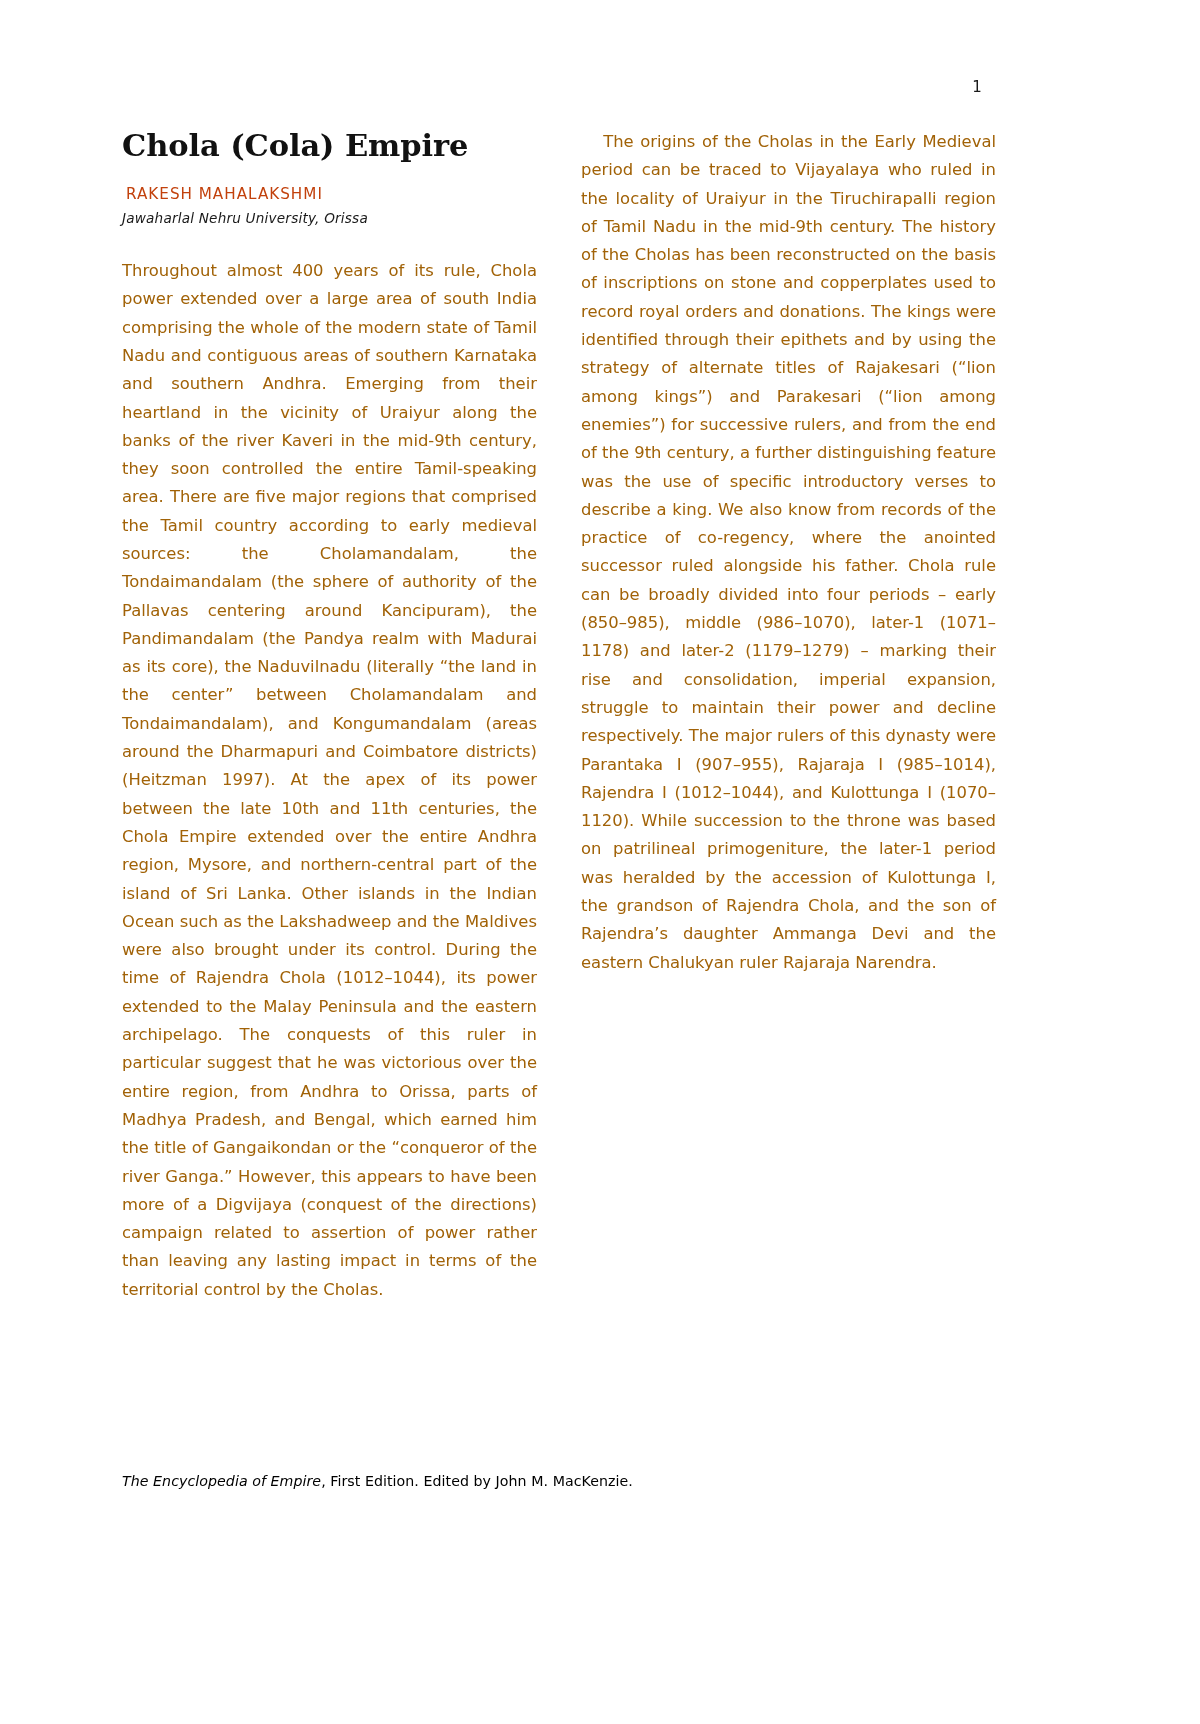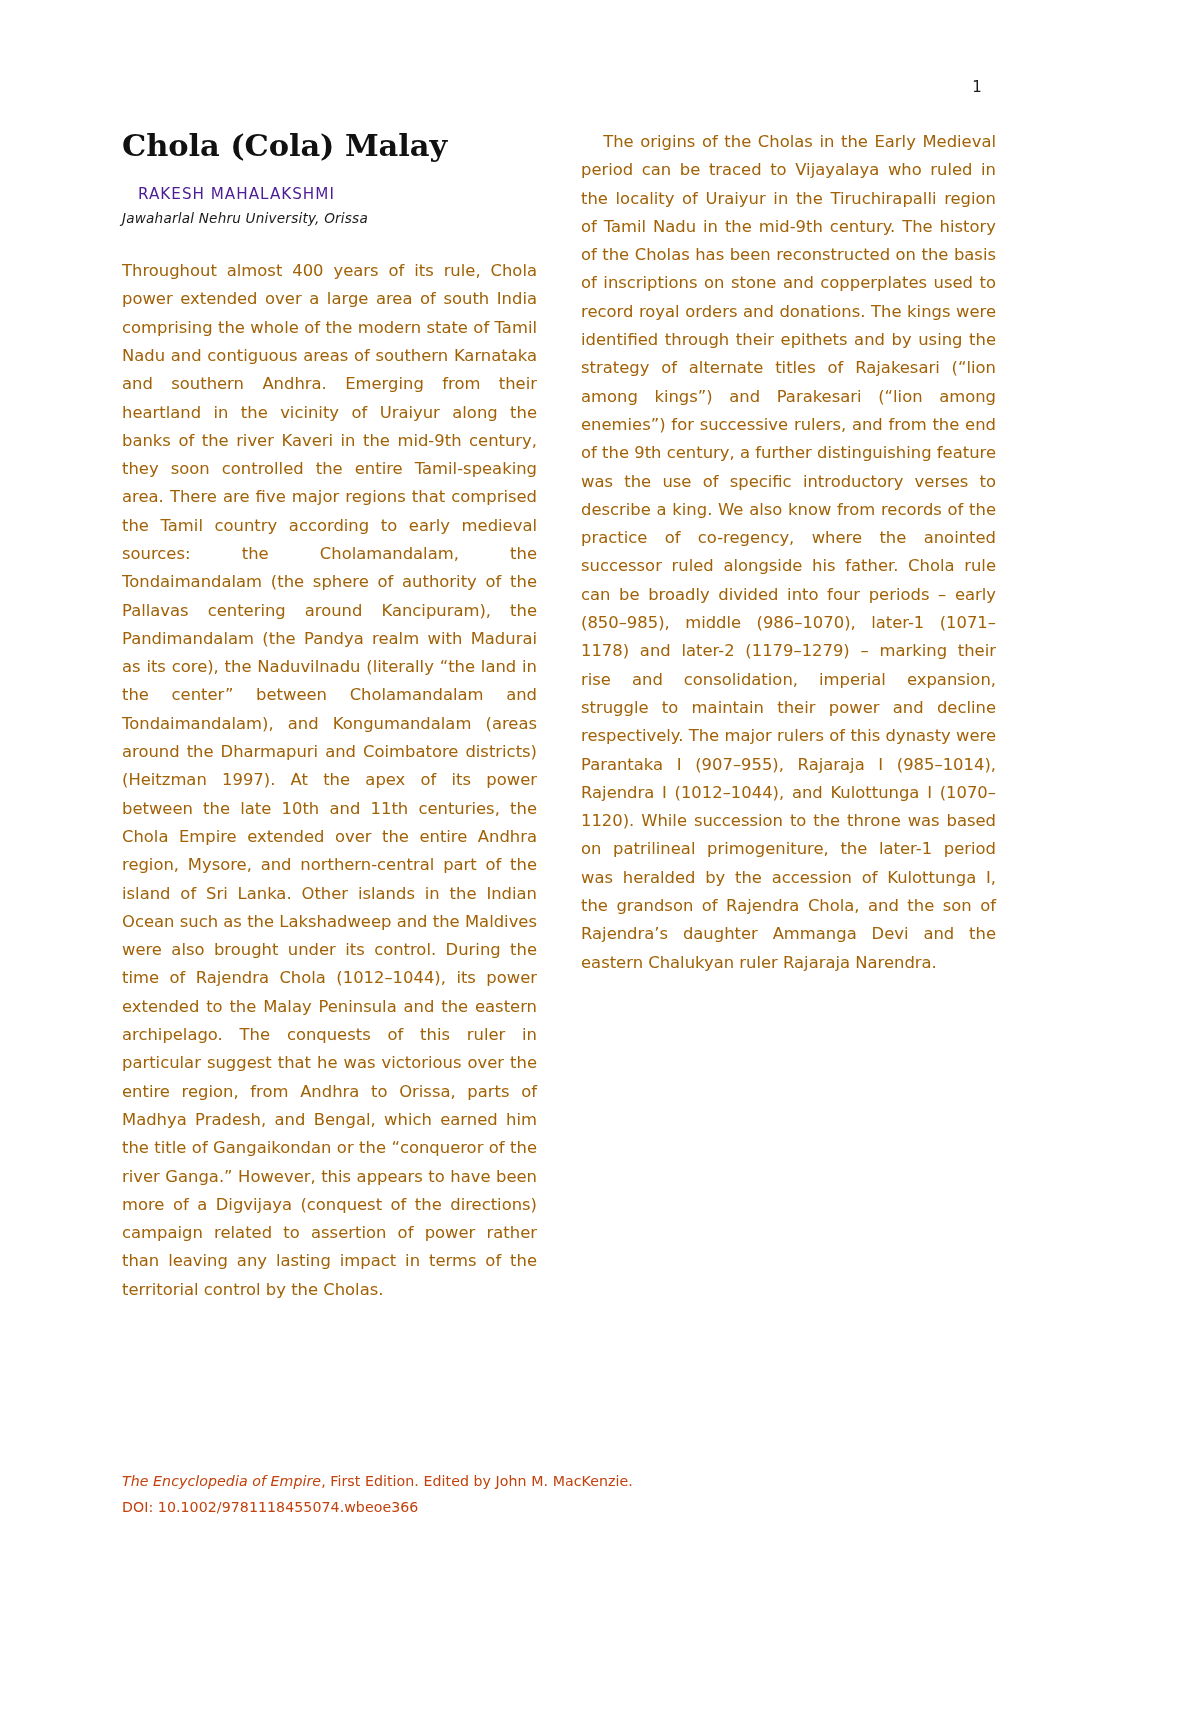--- a/index.html
+++ b/index.html
@@ -49,22 +49,22 @@
     margin: 0 0 22px 0;
     letter-spacing: -0.1px;
     color: #111111;
   }
 
   .author {
     font-family: "DejaVu Sans", sans-serif;
     font-size: 15.2px;
     line-height: 1.35;
     letter-spacing: 1.0px;
-    margin: 0 0 4px 16px;
-    color: #4c1d95;
+    margin: 0 0 4px 4px;
+    color: #c2410c;
   }
 
   .affiliation {
     font-family: "DejaVu Sans", sans-serif;
     font-style: italic;
     font-size: 13.6px;
     line-height: 1.35;
     letter-spacing: 0.2px;
     margin: 0 0 30px 0;
     color: #1a1a1a;
@@ -87,45 +87,44 @@
     position: absolute;
     left: 122px;
     top: 1468px;
     width: 760px;
     font-family: "DejaVu Sans", sans-serif;
   }
   .footer .line {
     font-size: 14.2px;
     line-height: 26px;
     letter-spacing: 0.05px;
-    color: #c2410c;
+    color: #000000;
     white-space: nowrap;
   }
   .footer .line.italic-lead em {
     font-style: italic;
   }
 </style>
 </head>
 <body>
 
 <div class="page">
 
   <div class="folio">1</div>
 
   <div class="content">
 
-    <h1 class="article-title">Chola (Cola) Malay</h1>
+    <h1 class="article-title">Chola (Cola) Empire</h1>
 
     <div class="author">RAKESH MAHALAKSHMI</div>
 
     <div class="affiliation">Jawaharlal Nehru University, Orissa</div>
 
     <p class="body">Throughout almost 400 years of its rule, Chola power extended over a large area of south India comprising the whole of the modern state of Tamil Nadu and contiguous areas of southern Karnataka and southern Andhra. Emerging from their heartland in the vicinity of Uraiyur along the banks of the river Kaveri in the mid-9th century, they soon controlled the entire Tamil-speaking area. There are five major regions that comprised the Tamil country according to early medieval sources: the Cholamandalam, the Tondaimandalam (the sphere of authority of the Pallavas centering around Kancipuram), the Pandimandalam (the Pandya realm with Madurai as its core), the Naduvilnadu (literally “the land in the center” between Cholamandalam and Tondaimandalam), and Kongumandalam (areas around the Dharmapuri and Coimbatore districts) (Heitzman 1997). At the apex of its power between the late 10th and 11th centuries, the Chola Empire extended over the entire Andhra region, Mysore, and northern-central part of the island of Sri Lanka. Other islands in the Indian Ocean such as the Lakshadweep and the Maldives were also brought under its control. During the time of Rajendra Chola (1012–1044), its power extended to the Malay Peninsula and the eastern archipelago. The conquests of this ruler in particular suggest that he was victorious over the entire region, from Andhra to Orissa, parts of Madhya Pradesh, and Bengal, which earned him the title of Gangaikondan or the “conqueror of the river Ganga.” However, this appears to have been more of a Digvijaya (conquest of the directions) campaign related to assertion of power rather than leaving any lasting impact in terms of the territorial control by the Cholas.</p>
     <p class="body">The origins of the Cholas in the Early Medieval period can be traced to Vijayalaya who ruled in the locality of Uraiyur in the Tiruchirapalli region of Tamil Nadu in the mid-9th century. The history of the Cholas has been reconstructed on the basis of inscriptions on stone and copperplates used to record royal orders and donations. The kings were identified through their epithets and by using the strategy of alternate titles of Rajakesari (“lion among kings”) and Parakesari (“lion among enemies”) for successive rulers, and from the end of the 9th century, a further distinguishing feature was the use of specific introductory verses to describe a king. We also know from records of the practice of co-regency, where the anointed successor ruled alongside his father. Chola rule can be broadly divided into four periods – early (850–985), middle (986–1070), later-1 (1071–1178) and later-2 (1179–1279) – marking their rise and consolidation, imperial expansion, struggle to maintain their power and decline respectively. The major rulers of this dynasty were Parantaka I (907–955), Rajaraja I (985–1014), Rajendra I (1012–1044), and Kulottunga I (1070–1120). While succession to the throne was based on patrilineal primogeniture, the later-1 period was heralded by the accession of Kulottunga I, the grandson of Rajendra Chola, and the son of Rajendra’s daughter Ammanga Devi and the eastern Chalukyan ruler Rajaraja Narendra.</p>
 
   </div>
 
   <div class="footer">
     <div class="line italic-lead"><em>The Encyclopedia of Empire</em><span>, First Edition. Edited by John M. MacKenzie.</span></div>
-    <div class="line">DOI: 10.1002/9781118455074.wbeoe366</div>
   </div>
 
 </div>
 
 </body></html>

